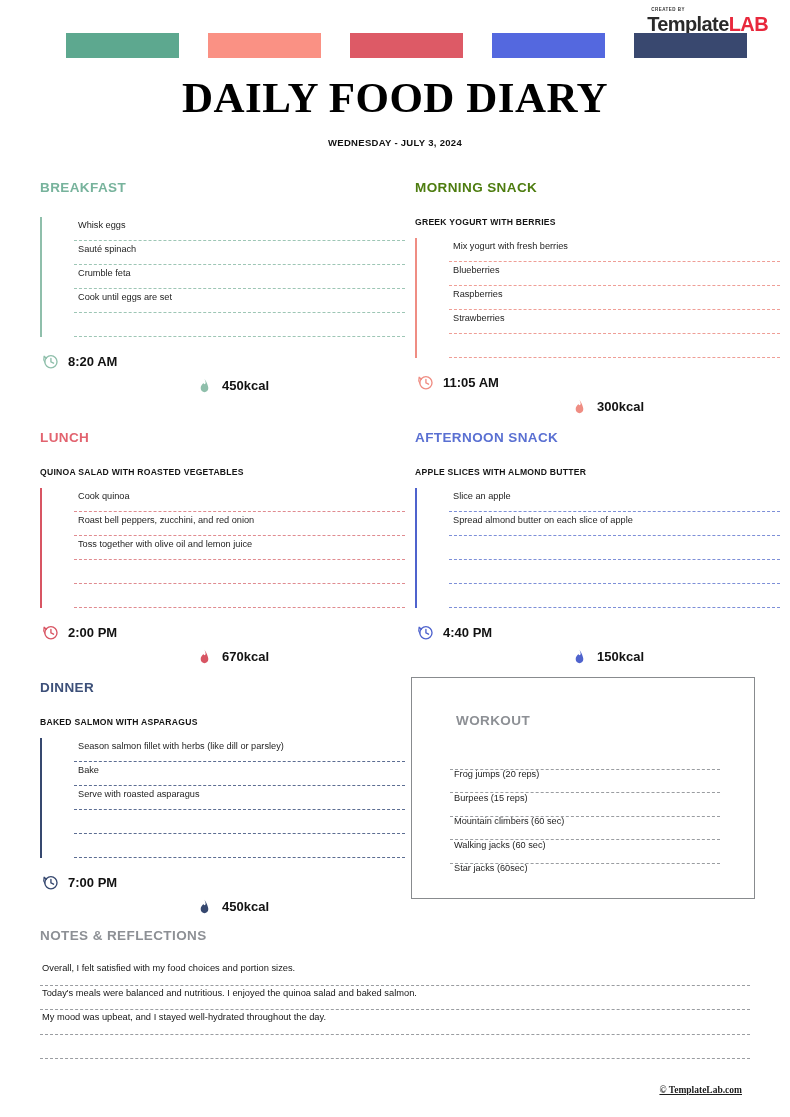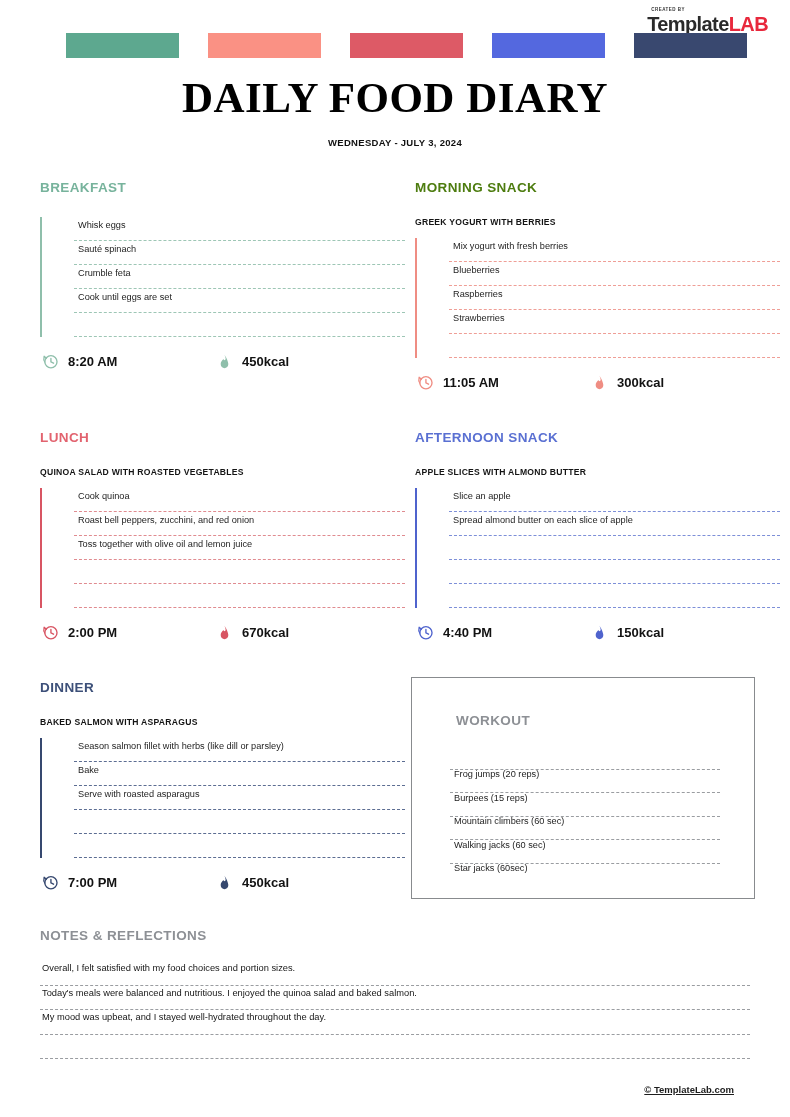--- a/index.html
+++ b/index.html
@@ -152,21 +152,21 @@
     height: 20px;
   }
   .meta-item {
     position: absolute;
     top: 0;
     display: flex;
     align-items: center;
     gap: 9px;
   }
   .meta-item.time { left: 2px; }
-  .meta-item.kcal { left: 176px; }
+  .meta-item.kcal { left: 156px; margin-top: 24px; }
   .meta-icon { width: 17px; height: 17px; display: block; }
   .meta-text {
     font-size: 13px;
     font-weight: bold;
     color: #121212;
     white-space: nowrap;
   }
 
   
   .workout-box {
@@ -219,25 +219,26 @@
   }
   .notes .line-row .line-rule {
     border-bottom-color: #9a9da1;
     border-bottom-width: 1.6px;
   }
 
   
   .footer {
     position: absolute;
     bottom: 22px;
-    right: 56px;
+    right: 48px;
     font-size: 9.5px;
     font-weight: bold;
     color: #1d1d1d;
     text-decoration: underline;
+    font-family: Liberation Serif, serif;
   }
 </style>
 </head>
 <body>
 
 <div class="page">
 
   <div class="brand">
     <div class="brand-created">CREATED BY</div>
     <div class="brand-name"><span>Template</span><span class="lab">LAB</span></div>

